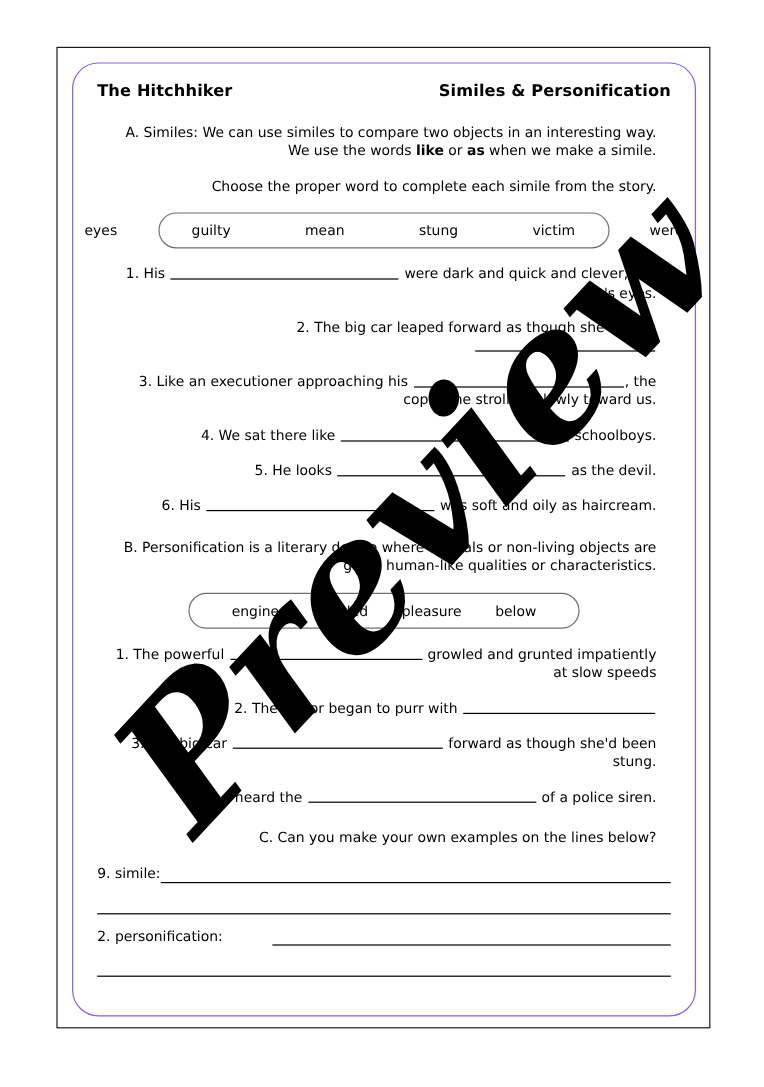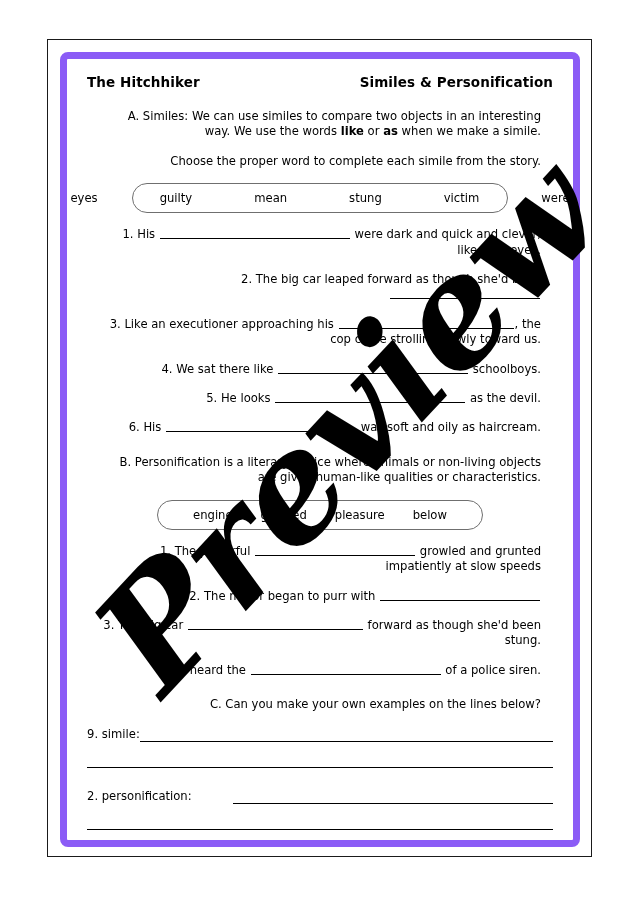--- a/index.html
+++ b/index.html
@@ -28,22 +28,22 @@
     border: 1.5px solid #1a1a1a;
     box-sizing: border-box;
     background: #ffffff;
   }
   .inner-card {
     position: absolute;
     left: 60px;
     top: 52px;
     width: 520px;
     height: 795px;
-    border: 7px solid #8b5cf6;
-    border-radius: 8px;
+    border: 1px solid #8b5cf6;
+    border-radius: 22px;
     box-sizing: border-box;
     background: #ffffff;
     padding: 10px 18px 0 18px;
     overflow: hidden;
   }
 
   
   .header-row {
     display: flex;
     justify-content: space-between;
@@ -121,21 +121,21 @@
     line-height: 15.4px;
   }
   .rule {
     flex: 1 1 auto;
     border-bottom: 1.1px solid #000;
     height: 12px;
     margin-left: 0px;
   }
   .c-row-1 { margin-top: 14px; }
   .c-row-cont { margin-top: 13px; }
-  .c-row-2 { margin-top: 21px; gap: 41px; }
+  .c-row-2 { margin-top: 11px; gap: 41px; }
 
   
   .watermark {
     position: absolute;
     left: 0;
     top: 0;
     width: 637px;
     height: 906px;
     pointer-events: none;
     z-index: 50;

